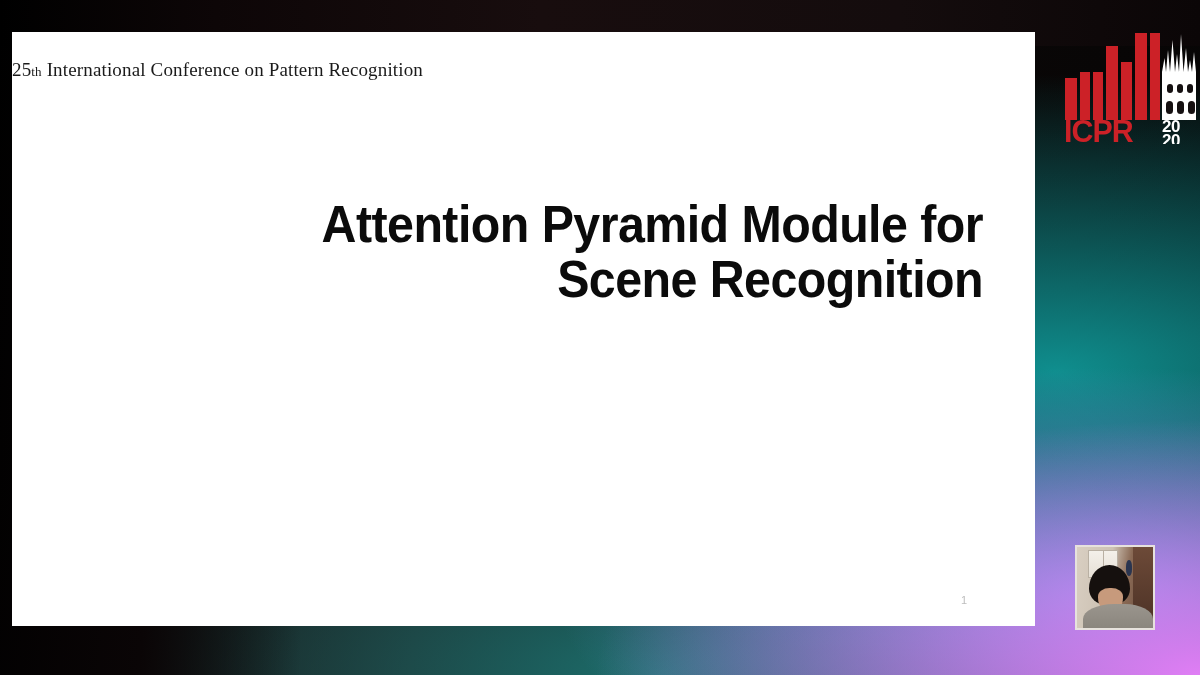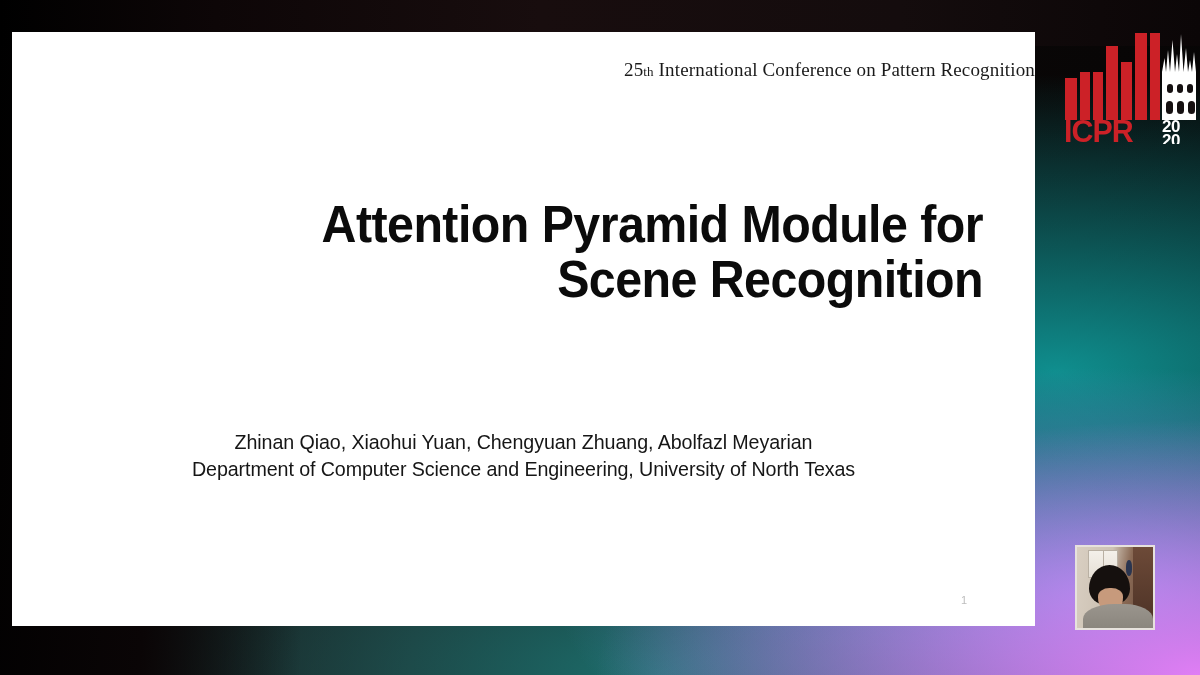--- a/index.html
+++ b/index.html
@@ -48,21 +48,21 @@
     width: 1023px;
     height: 594px;
     background: #ffffff;
   }
 
   .conf-header {
     position: absolute;
     left: 0;
     top: 27px;
     width: 100%;
-    text-align: right;
+    text-align: left;
     font-family: "Liberation Serif", serif;
     font-size: 19px;
     color: #1a1a1a;
     letter-spacing: 0.15px;
     white-space: nowrap;
   }
   .conf-header .ord {
     font-size: 13px;
     vertical-align: baseline;
   }
@@ -202,24 +202,20 @@
 
   <div class="slide">
 
     <div class="conf-header"><span>25</span><span class="ord">th</span><span> International Conference on Pattern Recognition</span></div>
 
     <div class="slide-title">
       <span class="tline">Attention Pyramid Module for</span>
       <span class="tline">Scene Recognition</span>
     </div>
 
-    <div class="byline">
-      <span class="authors">Zhinan Qiao, Xiaohui Yuan, Chengyuan Zhuang, Abolfazl Meyarian</span>
-      <span class="affiliation">Department of Computer Science and Engineering, University of North Texas</span>
-    </div>
 
     <div class="slide-number">1</div>
   </div>
 
   <div class="logo">
     <svg width="136" height="116" viewBox="0 0 136 116" xmlns="http://www.w3.org/2000/svg">
 
       <g fill="#cc2127">
         <rect x="2" y="50" width="12" height="42"></rect>
         <rect x="17" y="44" width="10" height="48"></rect>

